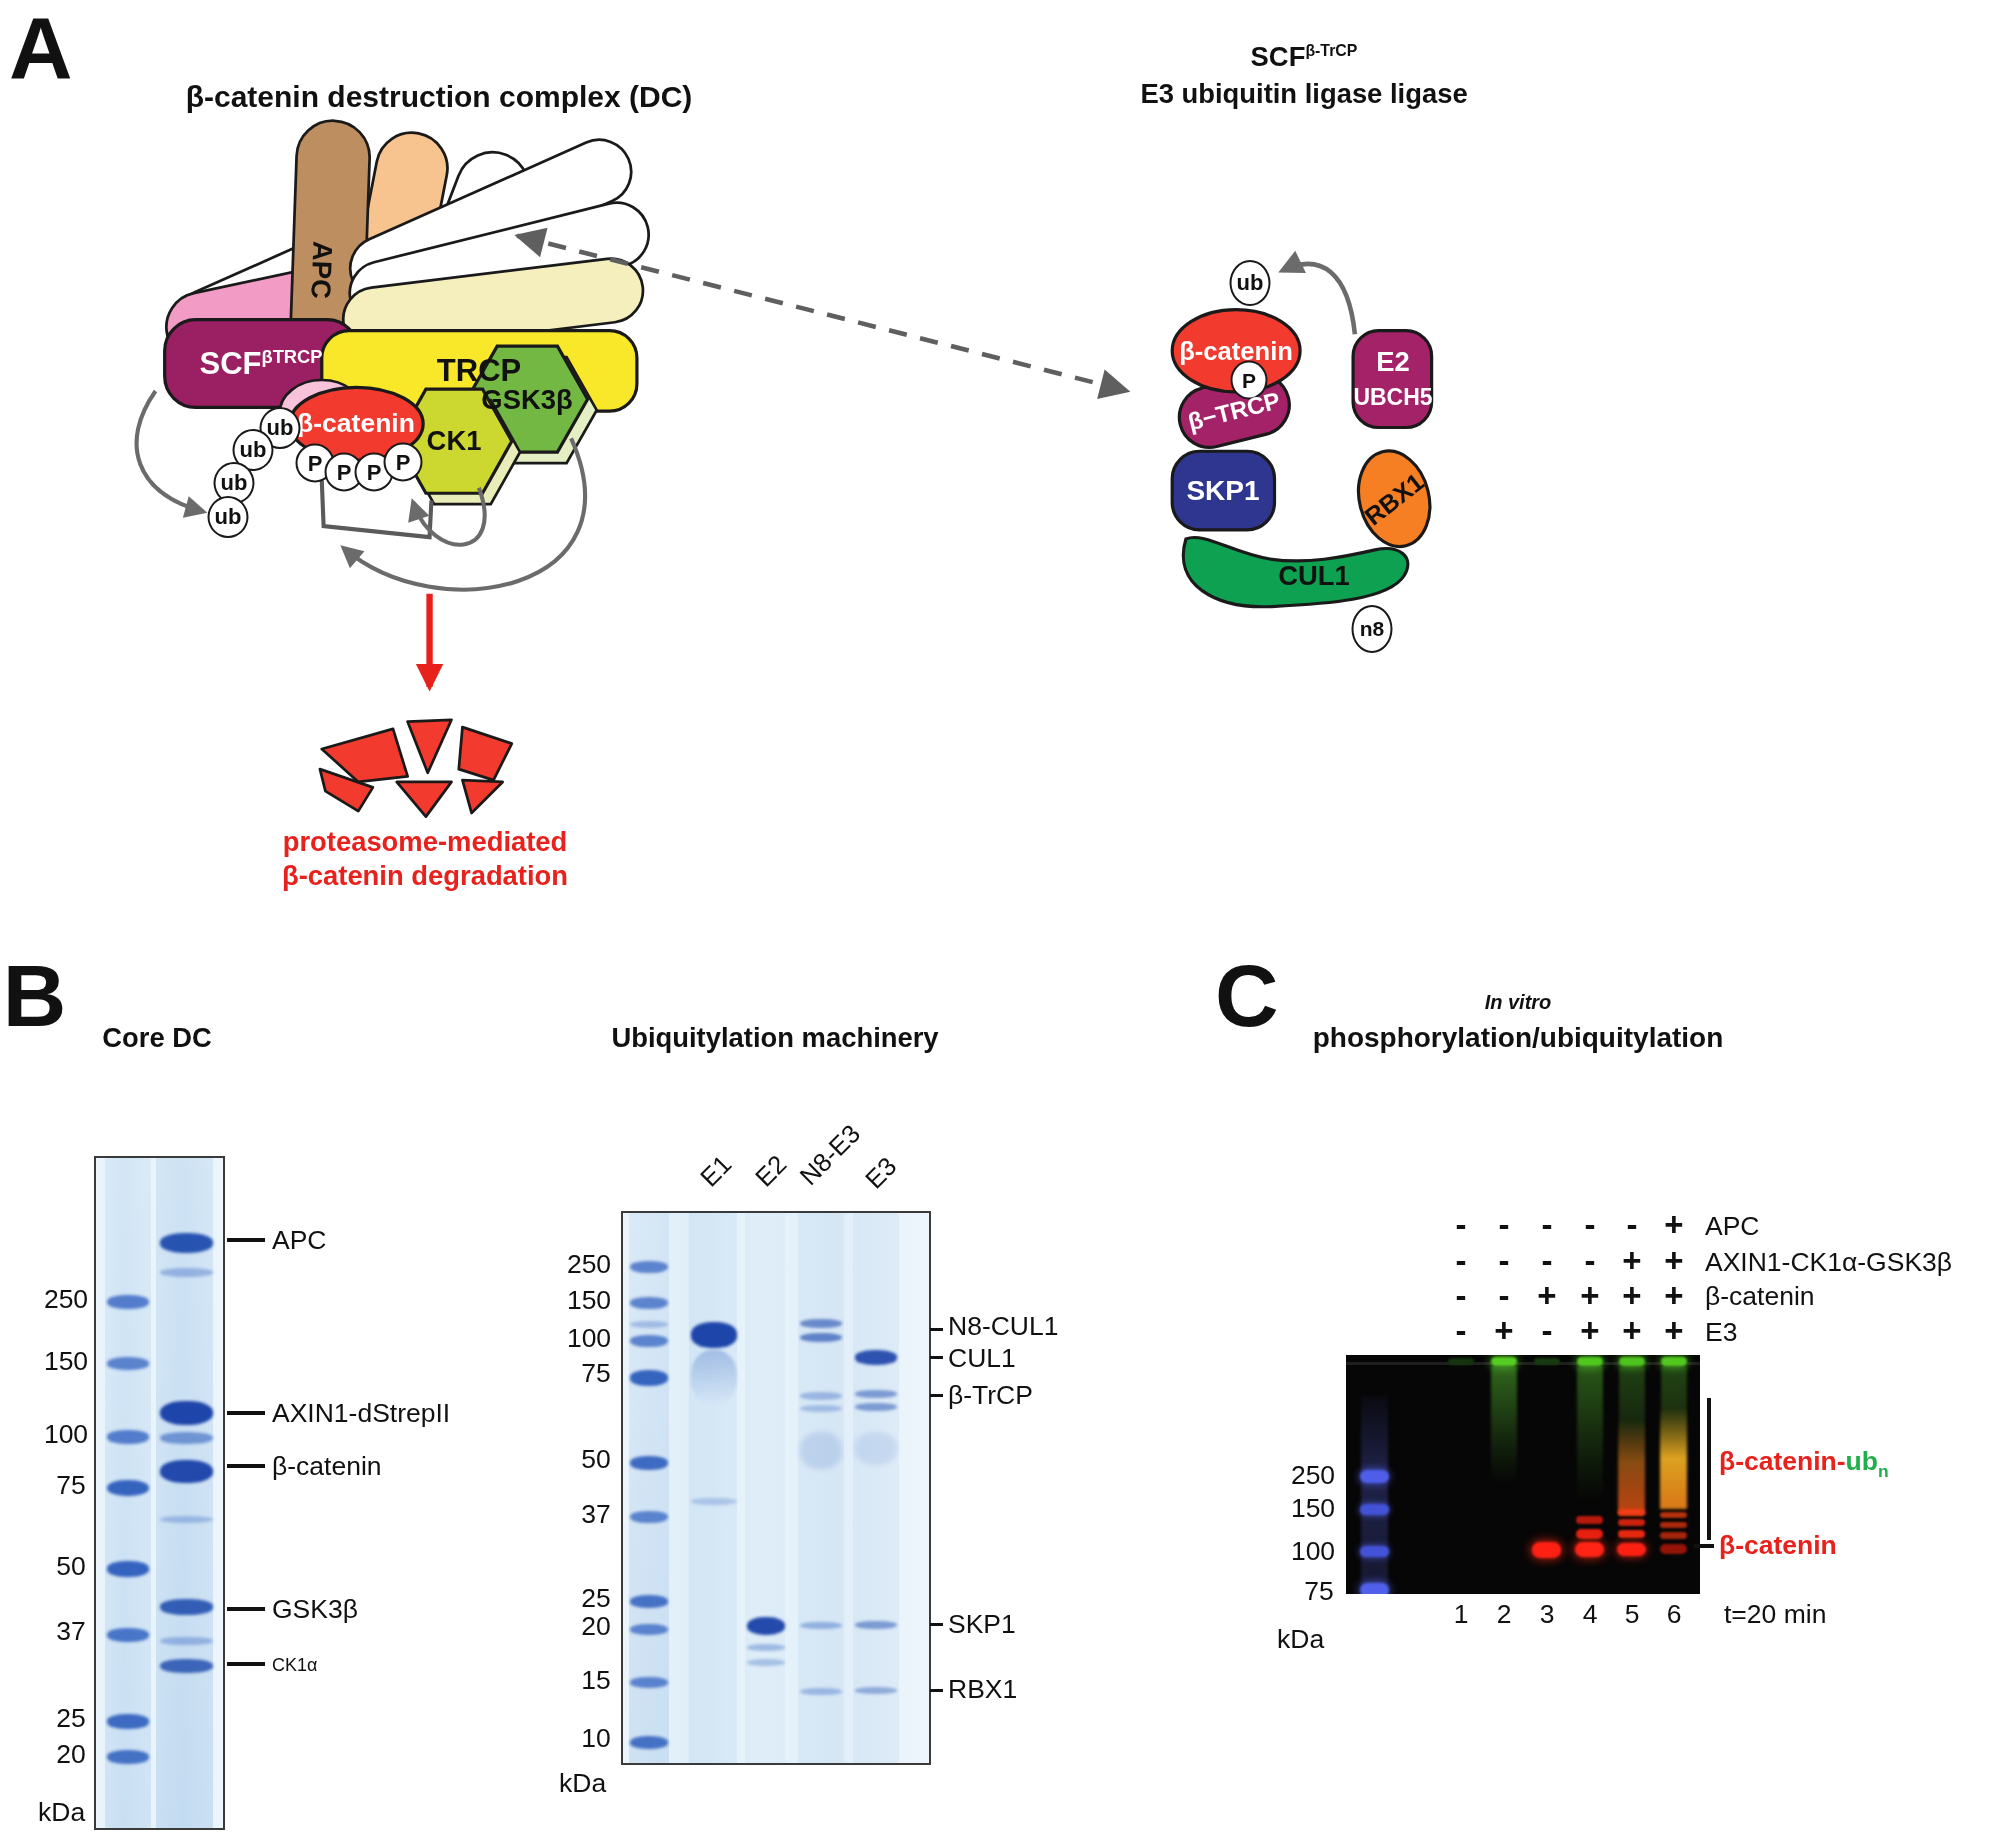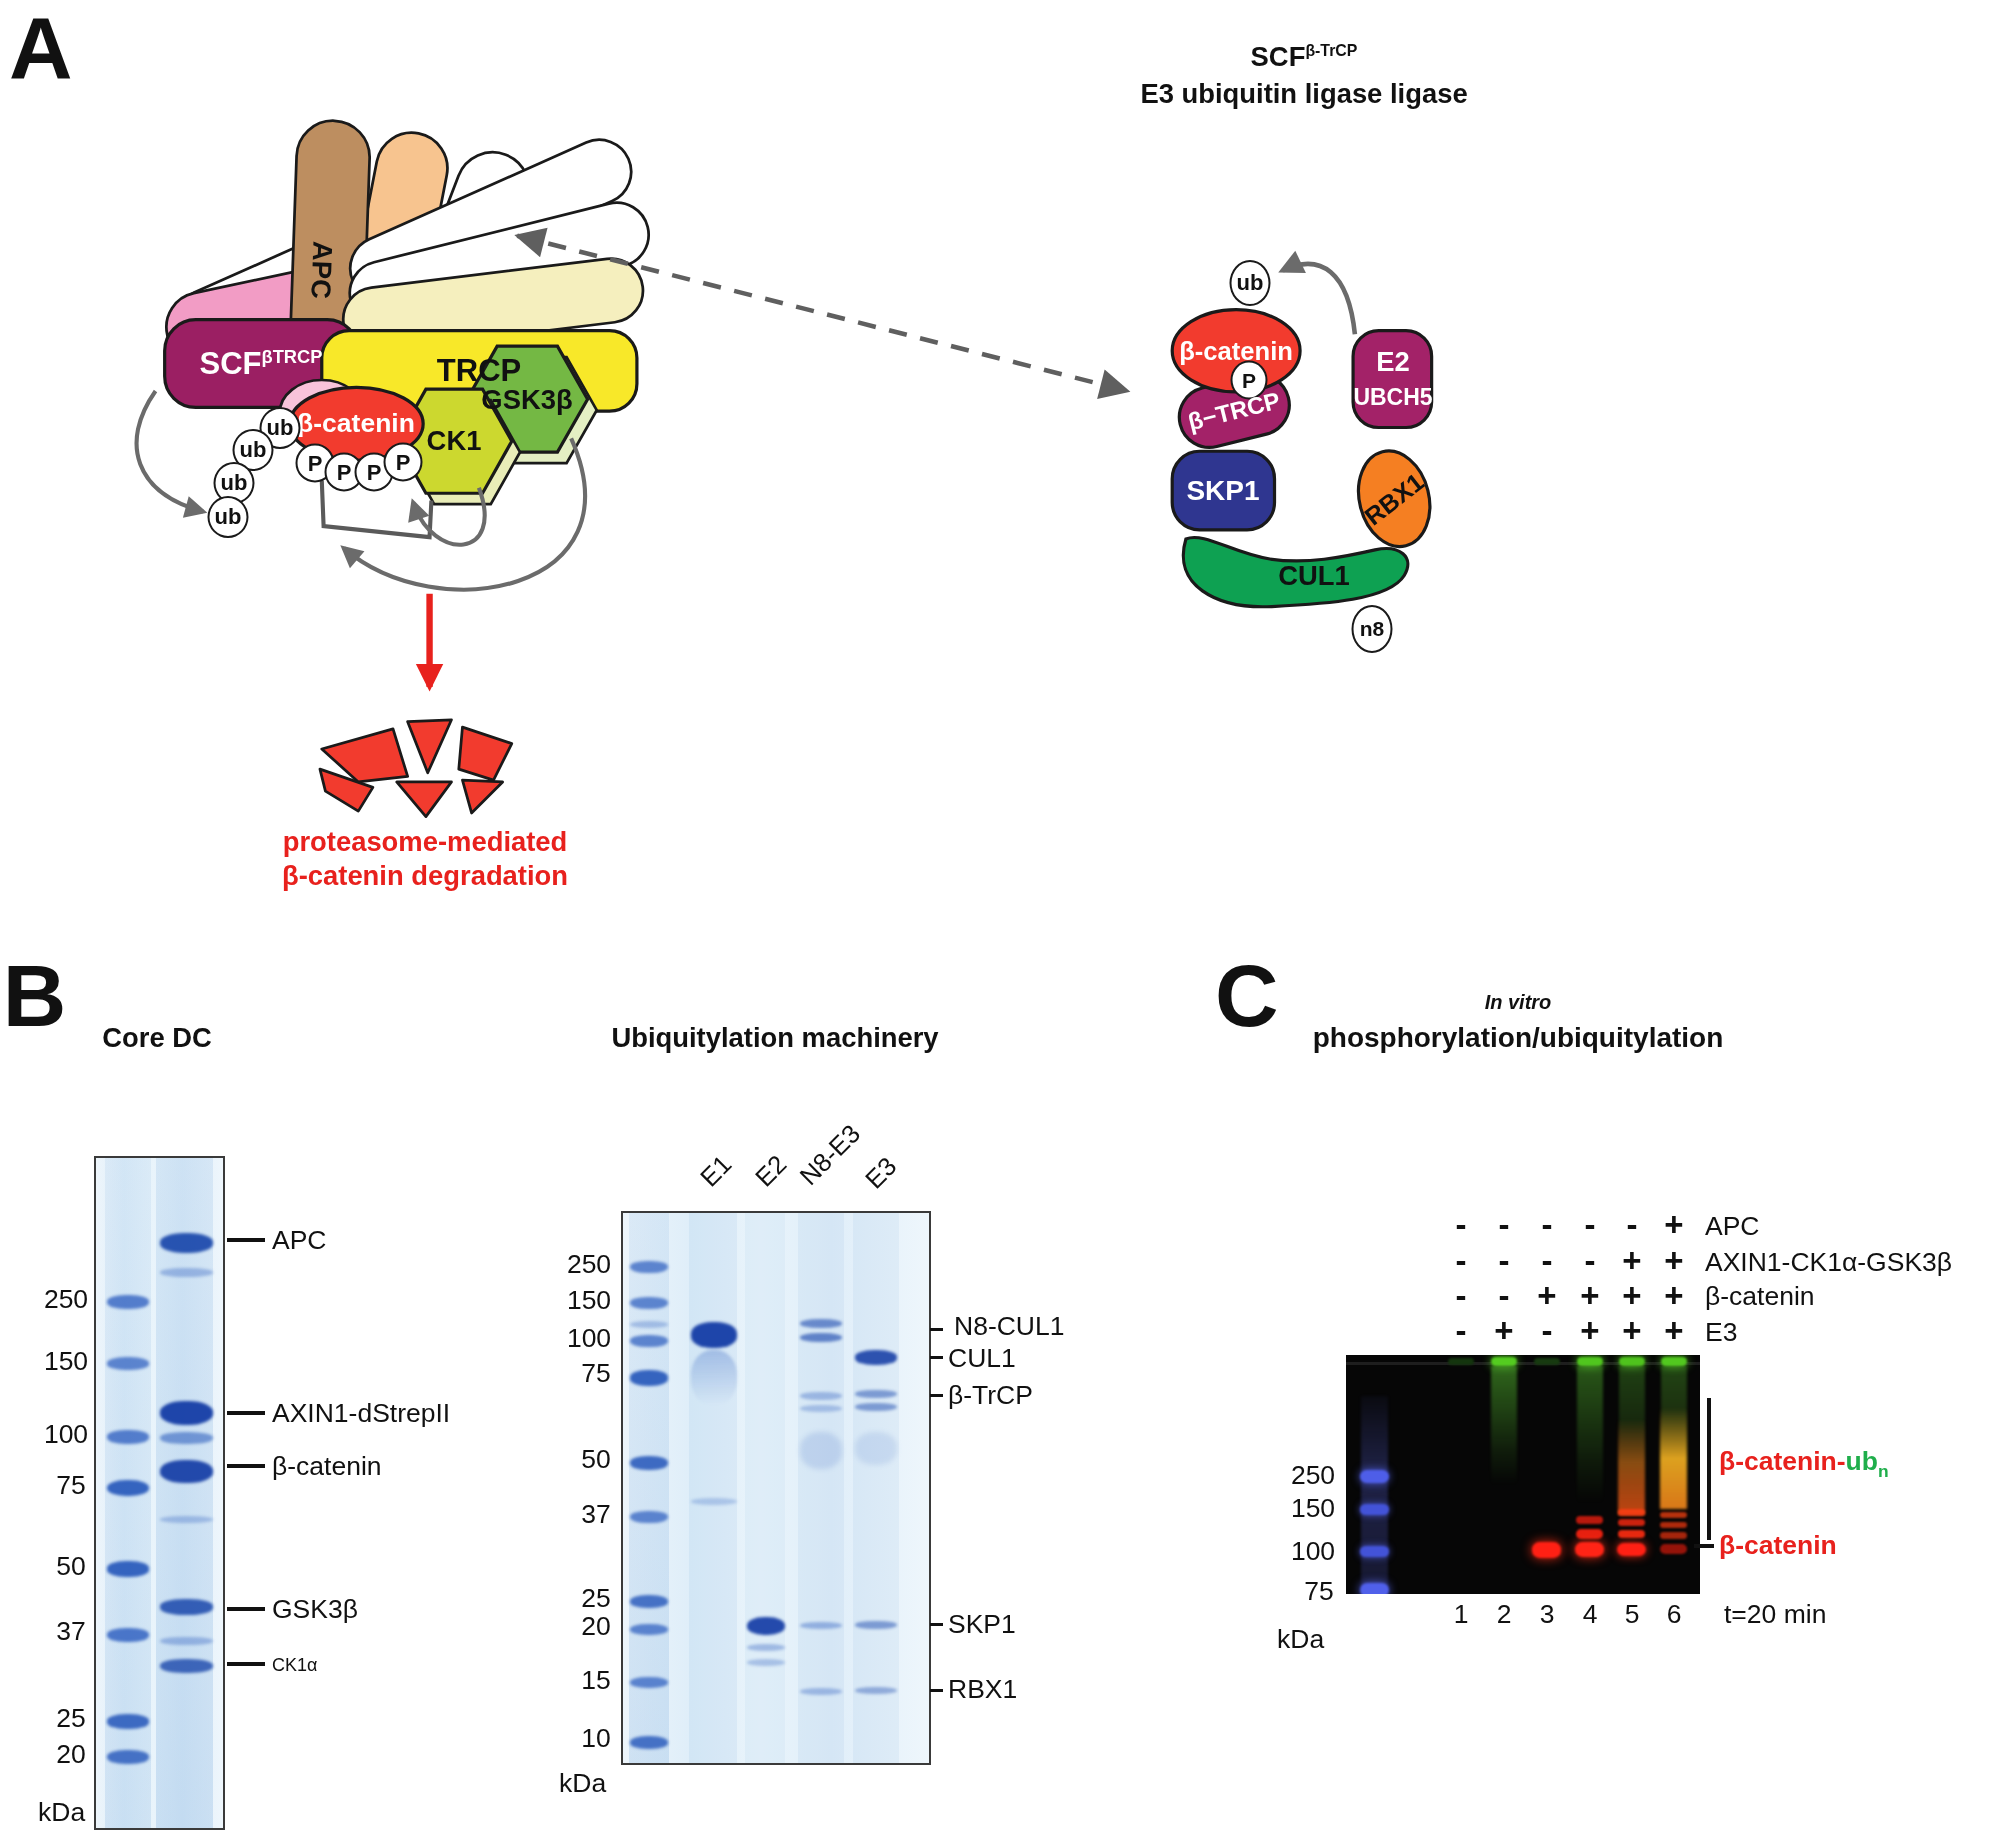--- a/index.html
+++ b/index.html
@@ -30,20 +30,21 @@
   .blackgel{position:absolute;background:#060606;overflow:hidden;}
   .tick{position:absolute;background:#111;}
 </style>
 </head>
 <body>
 
 <div id="page">
 
   <div class="panel-letter" style="left:9.1px;top:3.7px;">A</div>
 
+  <div class="t b" style="left:439px;top:97px;font-size:30px;">β-catenin destruction complex (DC)</div>
 
   <div class="t b" style="left:1304px;top:57px;font-size:27.4px;">
     <span>SCF</span><span class="sup">β-TrCP</span>
   </div>
   <div class="t b" style="left:1304px;top:94px;font-size:27.4px;">E3 ubiquitin ligase ligase</div>
 
   <svg class="abs" style="left:0;top:0;" width="2011" height="950" viewBox="0 0 2201 1040">
     <defs>
       <marker id="mG" viewBox="0 0 12 12" refX="9" refY="6" markerWidth="6.5" markerHeight="6.5" orient="auto">
           <path d="M1,1 L11,6 L1,11 Z" fill="#6b6b6b"></path>
@@ -263,21 +264,21 @@
   <div class="t" style="left:596px;top:1374px;font-size:26.5px;">75</div>
   <div class="t" style="left:596px;top:1460px;font-size:26.5px;">50</div>
   <div class="t" style="left:596px;top:1515px;font-size:26.5px;">37</div>
   <div class="t" style="left:596px;top:1599px;font-size:26.5px;">25</div>
   <div class="t" style="left:596px;top:1627px;font-size:26.5px;">20</div>
   <div class="t" style="left:596px;top:1681px;font-size:26.5px;">15</div>
   <div class="t" style="left:596px;top:1739px;font-size:26.5px;">10</div>
   <div class="tl" style="left:559px;top:1784px;font-size:26.5px;">kDa</div>
 
   <div class="tick" style="left:930px;top:1328px;width:12.8px;height:2.7px;"></div>
-  <div class="tl" style="left:948px;top:1327px;font-size:26.5px;margin-left:6px;">N8-CUL1</div>
+  <div class="tl" style="left:948px;top:1327px;font-size:26.5px;">N8-CUL1</div>
   <div class="tick" style="left:930px;top:1356px;width:12.8px;height:2.7px;"></div>
   <div class="tl" style="left:948px;top:1359px;font-size:26.5px;">CUL1</div>
   <div class="tick" style="left:930px;top:1394px;width:12.8px;height:2.7px;"></div>
   <div class="tl" style="left:948px;top:1396px;font-size:26.5px;">β-TrCP</div>
   <div class="tick" style="left:930px;top:1623px;width:12.8px;height:2.7px;"></div>
   <div class="tl" style="left:948px;top:1625px;font-size:26.5px;">SKP1</div>
   <div class="tick" style="left:930px;top:1689px;width:12.8px;height:2.7px;"></div>
   <div class="tl" style="left:948px;top:1690px;font-size:26.5px;">RBX1</div>
 
   <div class="panel-letter" style="left:1215px;top:952px;">C</div>

